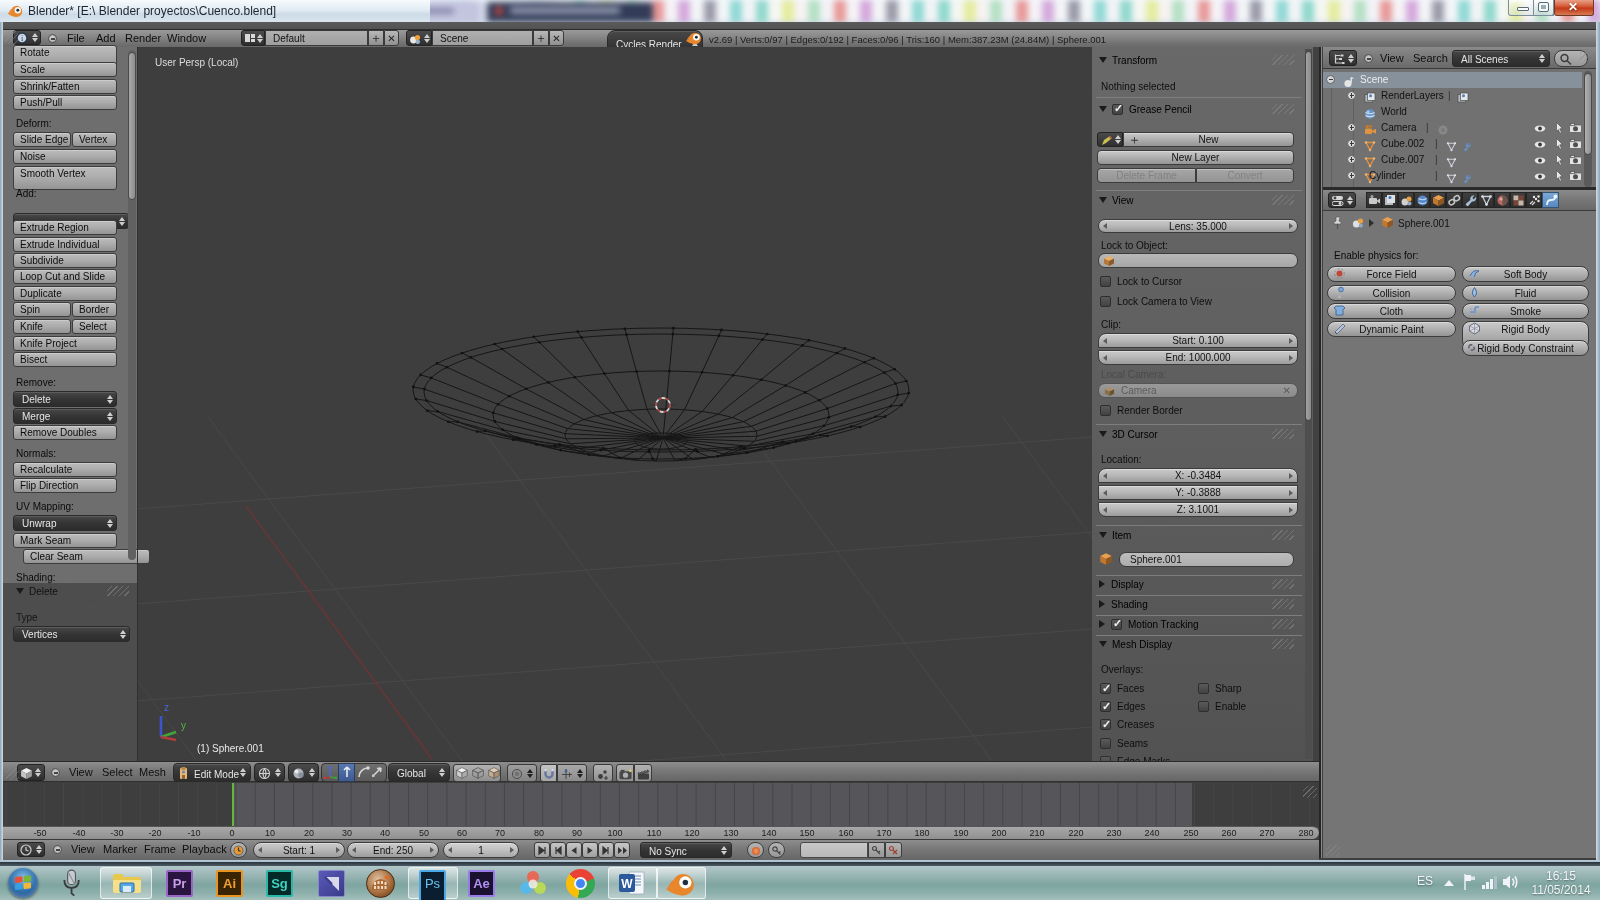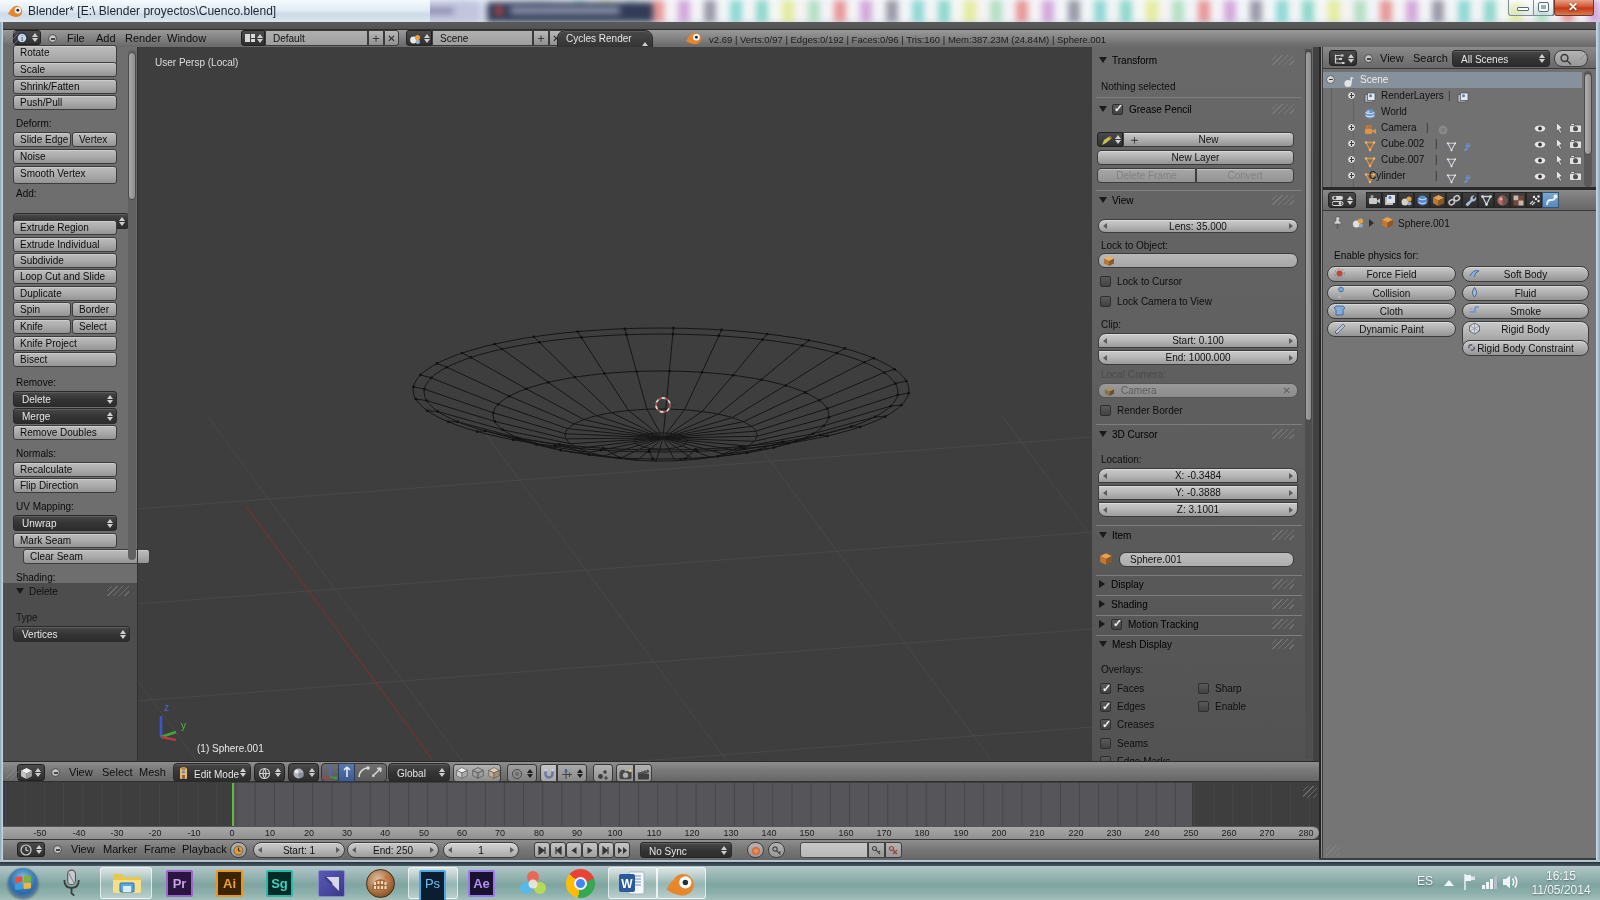--- a/index.html
+++ b/index.html
@@ -119,21 +119,21 @@
       </svg>
     <div class="ar" style="right:1px">
         <i class="u"></i>
         <i class="d"></i>
       </div>
   </div>
   <div class="abs" style="left:429px;top:8px;width:101px;height:16px;background:linear-gradient(#b0b0b0,#9e9e9e);border:1px solid #3a3a3a;font-size:10px;color:#111;padding:2px 0 0 7px">Scene</div>
   <div class="abs" style="left:530px;top:8px;width:16px;height:16px;background:linear-gradient(#b8b8b8,#909090);border:1px solid #3a3a3a;color:#222;font-size:12px;text-align:center;line-height:14px">＋</div>
   <div class="abs" style="left:546px;top:8px;width:15px;height:16px;background:linear-gradient(#b8b8b8,#909090);border:1px solid #3a3a3a;border-radius:0 3px 3px 0;color:#222;font-size:10px;text-align:center;line-height:15px">✕</div>
 
-  <div class="dd" style="left:554px;top:8px;width:96px;height:32px;border-radius:8px;padding-top:1px">Cycles Render<div class="ar" style="right:4px">
+  <div class="dd" style="left:604px;top:8px;width:96px;height:32px;border-radius:8px;padding-top:7px">Cycles Render<div class="ar" style="right:4px">
         <i class="u"></i>
         <i class="d"></i>
       </div></div>
 
   <svg class="abs" style="left:682px;top:9px" width="17" height="14" viewBox="0 0 20 17">
     <path d="M7 8 L1 12 L5 6 Z" fill="#e8862c"></path>
       <circle cx="12" cy="9" r="7" fill="#e8862c"></circle>
       <circle cx="13.5" cy="7.5" r="4" fill="#fff"></circle>
       <circle cx="13.5" cy="7.5" r="1.8" fill="#203040"></circle>
       <path d="M1 12 Q6 16 12 16 L7 8 Z" fill="#e8862c"></path>
@@ -185,21 +185,21 @@
   <div class="abs" style="left:0;top:0;width:134px;height:536px;background:#6e6e6e"></div>
   <div class="abs" style="left:0;top:536px;width:134px;height:178px;background:rgba(80,80,80,.88)"></div>
   <div class="btn" style="left:10px;top:-2px;width:104px;height:24px">Rotate</div>
     <div class="btn" style="left:10px;top:15px;width:104px;height:15px">Scale</div>
     <div class="btn" style="left:10px;top:32px;width:104px;height:15px">Shrink/Fatten</div>
     <div class="btn" style="left:10px;top:48px;width:104px;height:15px">Push/Pull</div>
     <div class="lbl" style="left:13px;top:71px">Deform:</div>
     <div class="btn" style="left:10px;top:85px;width:58px;height:15px">Slide Edge</div>
     <div class="btn" style="left:69px;top:85px;width:45px;height:15px">Vertex</div>
     <div class="btn" style="left:10px;top:102px;width:104px;height:15px">Noise</div>
-    <div class="btn" style="left:10px;top:119px;width:104px;height:18px">Smooth Vertex</div>
+    <div class="btn" style="left:10px;top:119px;width:104px;height:24px">Smooth Vertex</div>
     <div class="lbl" style="left:13px;top:141px">Add:</div>
     <div class="dd" style="left:10px;top:166px;width:116px;height:16px;padding-top:7px">Extrude<div class="ar" style="right:3px">
         <i class="u"></i>
         <i class="d"></i>
       </div></div>
     <div class="btn" style="left:10px;top:173px;width:104px;height:15px">Extrude Region</div>
     <div class="btn" style="left:10px;top:190px;width:104px;height:15px">Extrude Individual</div>
     <div class="btn" style="left:10px;top:206px;width:104px;height:15px">Subdivide</div>
     <div class="btn" style="left:10px;top:222px;width:104px;height:15px">Loop Cut and Slide</div>
     <div class="btn" style="left:10px;top:239px;width:104px;height:15px">Duplicate</div>

